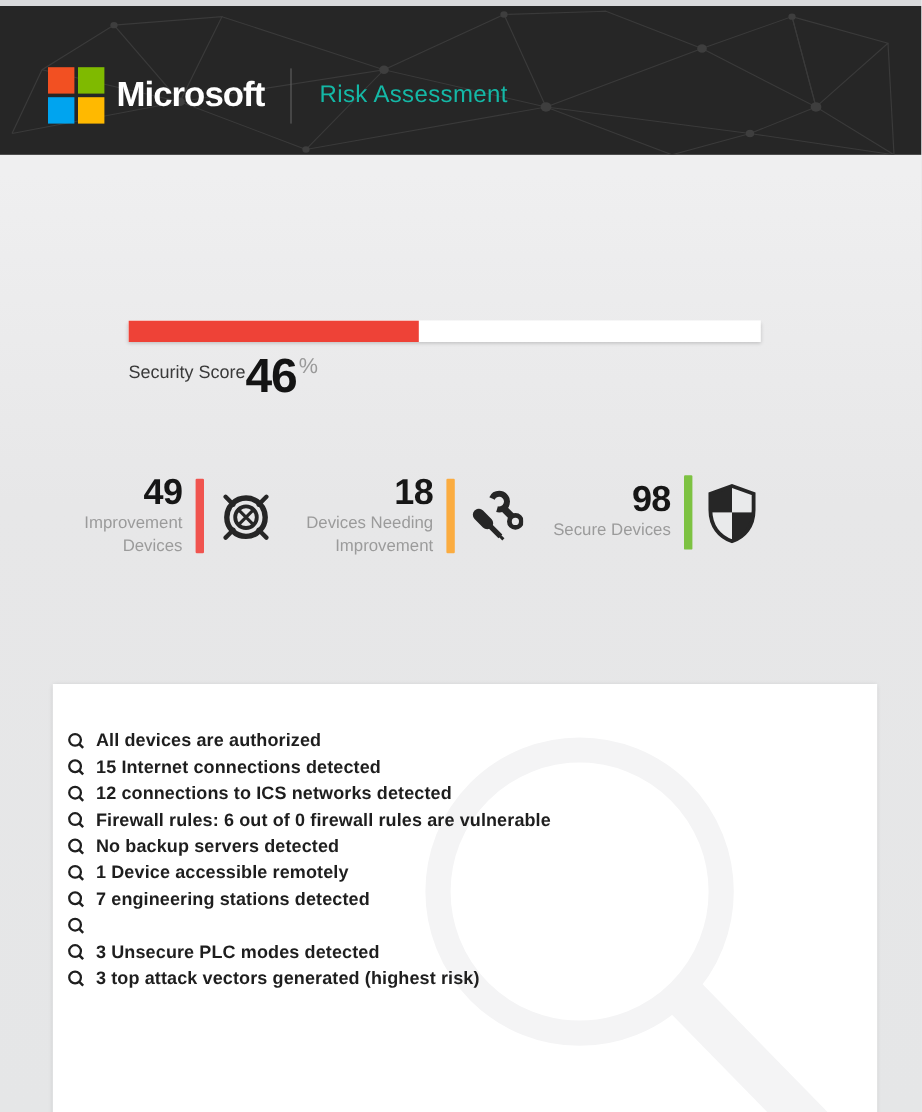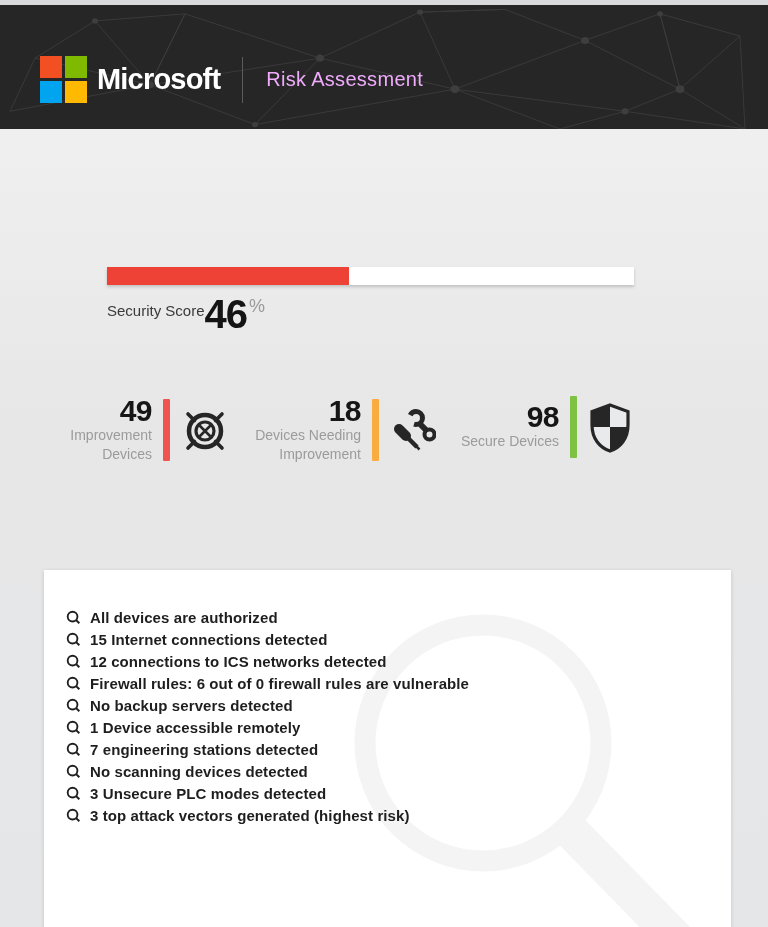--- a/index.html
+++ b/index.html
@@ -17,21 +17,21 @@
   .top-strip { height:5px; background:#d9dadc; }
 
   
   .header { position:relative; height:124px; background:#262626; overflow:hidden; }
   .plexus { position:absolute; inset:0; width:100%; height:100%; }
   .brand-row { position:absolute; left:40px; top:51px; display:flex; align-items:center; z-index:2; }
   .ms-logo { width:47px; height:47px; display:grid; grid-template-columns:1fr 1fr; grid-template-rows:1fr 1fr; gap:3px; }
   .ms-logo span { display:block; }
   .ms-name { color:#ffffff; font-size:29px; font-weight:700; letter-spacing:-0.8px; margin-left:10px; }
   .brand-divider { width:1px; height:46px; background:#5c5c5c; margin-left:22px; }
-  .report-title { color:#f0abfc; font-size:20px; font-weight:400; margin-left:23px; letter-spacing:0.3px; }
+  .report-title { color:#14b8a6; font-size:20px; font-weight:400; margin-left:23px; letter-spacing:0.3px; }
 
   
   .score-section { position:absolute; left:107px; top:267px; width:527px; }
   .score-bar { height:18px; background:#ffffff; box-shadow:0 2px 3px rgba(0,0,0,0.18); overflow:hidden; }
   .score-fill { height:100%; width:0; }
   .score-meta { display:flex; justify-content:flex-start; align-items:flex-start; margin-top:9px; }
   .score-label { font-size:15px; color:#3a3a3a; padding-top:8px; }
   .score-value-wrap { line-height:1; white-space:nowrap; }
   .score-value { font-size:40px; font-weight:700; color:#141414; letter-spacing:-1px; }
   .score-unit { font-size:18px; color:#9a9a9a; font-weight:400; vertical-align:16px; margin-left:2px; }
@@ -42,21 +42,21 @@
   .stat-text { text-align:right; }
   .stat-value { font-size:30px; font-weight:700; color:#161616; line-height:1.0; letter-spacing:-0.5px; }
   .stat-label-line { font-size:14px; color:#9b9b9b; line-height:1.38; }
   .stat-accent { width:7px; height:62px; margin-left:11px; border-radius:1px; flex:none; }
   .stat-icon { margin-left:11px; padding-top:1px; flex:none; display:flex; }
 
   
   .card { position:absolute; left:44px; top:570px; width:687px; height:400px;
           background:#ffffff; box-shadow:0 1px 4px rgba(0,0,0,0.15); overflow:hidden; }
   .watermark { position:absolute; left:0; top:0; z-index:0; }
-  .findings { position:relative; z-index:1; list-style:none; padding:36px 0 0 22px; }
+  .findings { position:relative; z-index:1; list-style:none; padding:36px 0 0 12px; }
   .finding { display:flex; align-items:center; height:22px; }
   .mag { width:16px; height:16px; margin-right:8px; flex:none; display:flex; align-items:center; }
   .finding-text { font-size:15px; font-weight:700; color:#1e1e1e; letter-spacing:0.1px; }
 </style>
 </head>
 <body>
 
 <div class="page">
 
   <div class="top-strip"></div>
@@ -237,21 +237,20 @@
         </span>
         <span class="finding-text">7 engineering stations detected</span>
       </li>
         <li class="finding">
         <span class="mag">
           <svg width="15" height="15" viewBox="0 0 16 16">
             <circle cx="7" cy="7" r="5.2" fill="none" stroke="#1f1f1f" stroke-width="2"></circle>
             <line x1="10.8" y1="10.8" x2="14.2" y2="14.2" stroke="#1f1f1f" stroke-width="2.2"></line>
           </svg>
         </span>
-        <span class="finding-text">No scanning devices detected</span>
       </li>
         <li class="finding">
         <span class="mag">
           <svg width="15" height="15" viewBox="0 0 16 16">
             <circle cx="7" cy="7" r="5.2" fill="none" stroke="#1f1f1f" stroke-width="2"></circle>
             <line x1="10.8" y1="10.8" x2="14.2" y2="14.2" stroke="#1f1f1f" stroke-width="2.2"></line>
           </svg>
         </span>
         <span class="finding-text">3 Unsecure PLC modes detected</span>
       </li>

